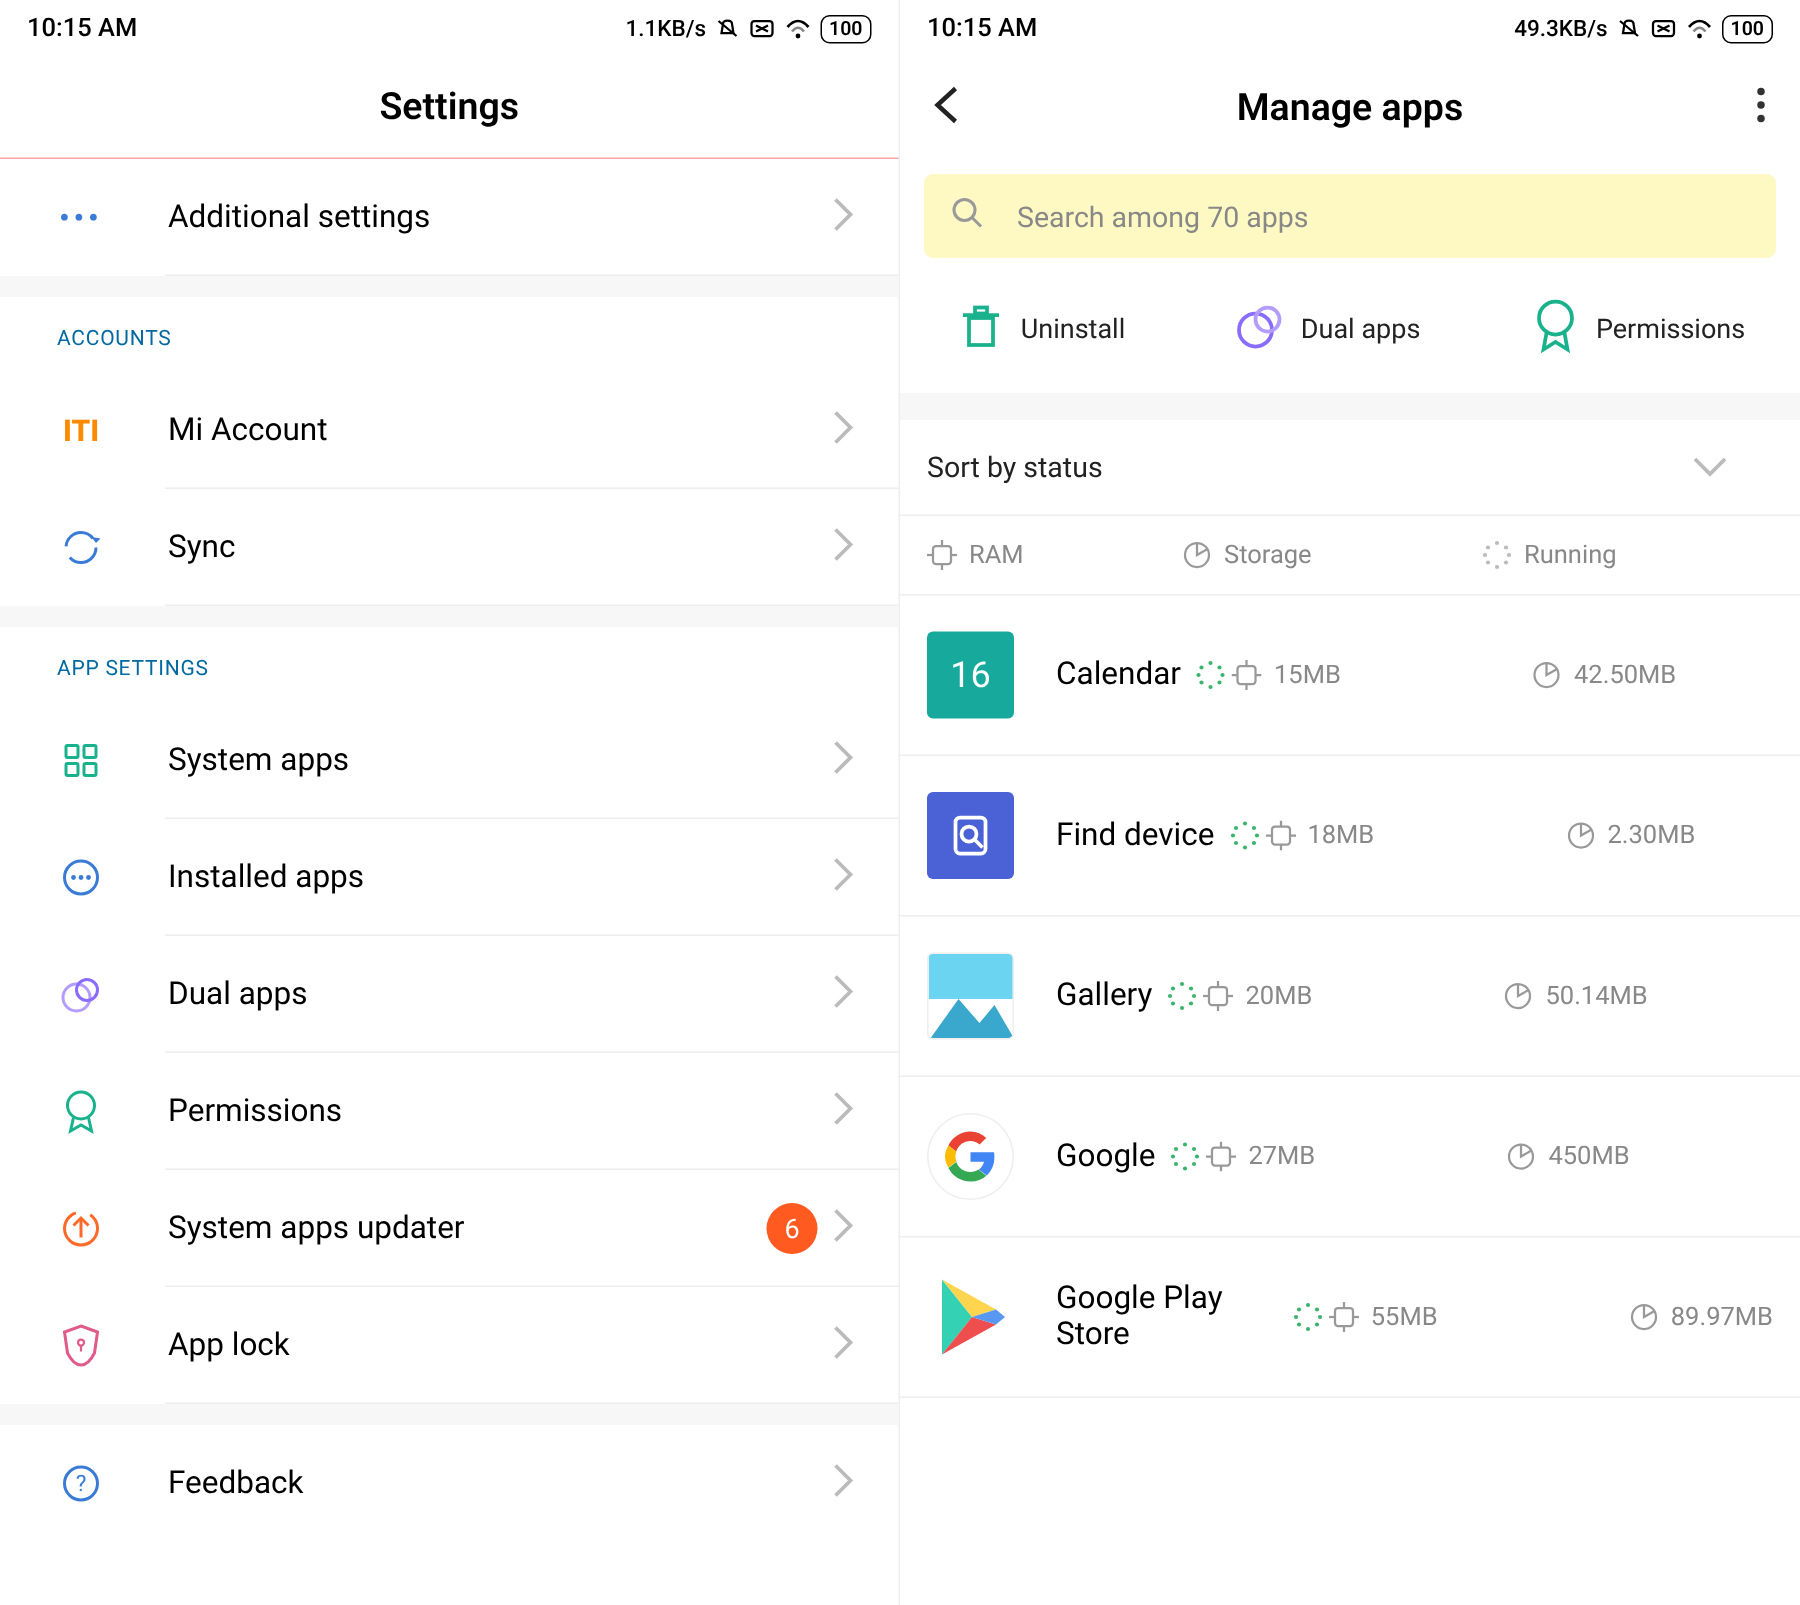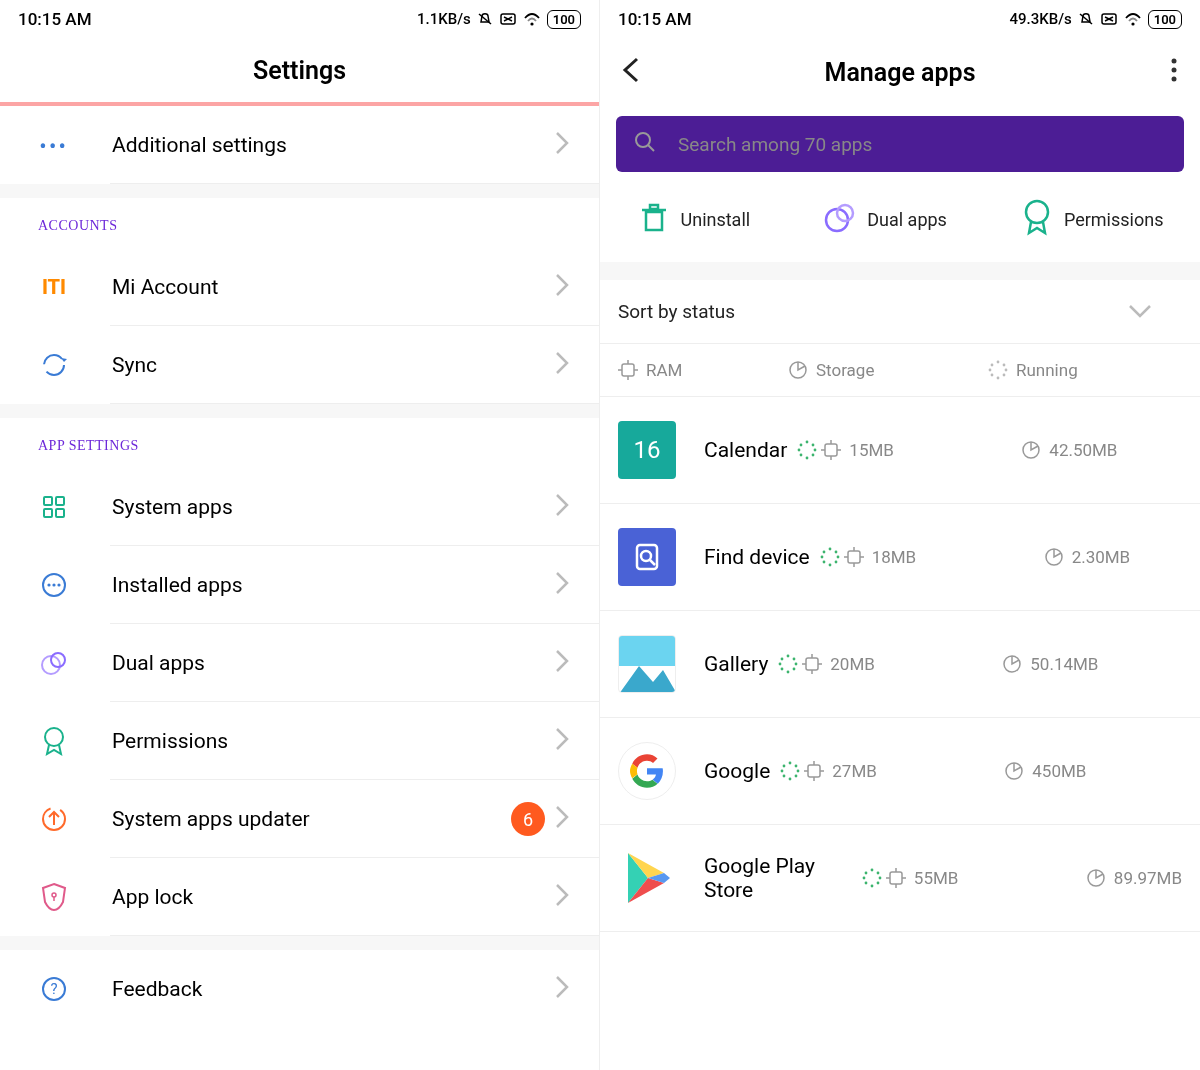--- a/index.html
+++ b/index.html
@@ -26,32 +26,31 @@
   .status-right svg { display: block; }
   .batt {
     border: 1.5px solid #000; border-radius: 6px; padding: 1px 5px;
     font-size: 13px; font-weight: 600;
   }
 
   
   .titlebar {
     height: 68px; display: flex; align-items: center; justify-content: center;
     position: relative;
-    border-bottom: 4px solid #fca5a5;
+    border-bottom: 1px solid #fca5a5;
   }
   .titlebar h1 { font-size: 25px; font-weight: 600; }
   .back-btn { position: absolute; left: 22px; top: 50%; transform: translateY(-50%); }
   .more-btn { position: absolute; right: 22px; top: 50%; transform: translateY(-50%); }
 
   
   .section-gap { height: 14px; background: #f7f7f7; }
   .section-header {
-    font-size: 14px; letter-spacing: 0.5px; color: #6d28d9;
+    font-size: 14px; letter-spacing: 0.5px; color: #0369a1;
     padding: 20px 0 14px 38px;
-    font-family: Liberation Serif, serif;
   }
   .row {
     display: flex; align-items: center;
     height: 78px;
     padding: 0 30px 0 36px;
     position: relative;
   }
   .row .icon { width: 36px; display: flex; justify-content: center; }
   .row .label { flex: 1; font-size: 21px; padding-left: 40px; }
   .row .chev { color: #bbb; }
@@ -60,21 +59,21 @@
     width: 34px; height: 34px; border-radius: 50%;
     background: #ff5a1f; color: #fff;
     display: flex; align-items: center; justify-content: center;
     font-size: 18px; margin-right: 10px;
   }
   .dots3 { color:#3a7bd5; letter-spacing:3px; font-weight:900; font-size:18px; }
 
   
   .searchbar {
     margin: 10px 16px 0 16px;
-    height: 56px; background: #4c1d95; border-radius: 6px;
+    height: 56px; background: #fef9c3; border-radius: 6px;
     display: flex; align-items: center; padding: 0 18px;
     color: #888; font-size: 19px; gap: 22px;
   }
   .action-row {
     display: flex; justify-content: space-around;
     padding: 26px 0 22px 0;
   }
   .action-item { display:flex; flex-direction:row; align-items:center; gap:10px; }
   .action-item .lbl { font-size: 18px; color: #222; }
   .sort-row {

